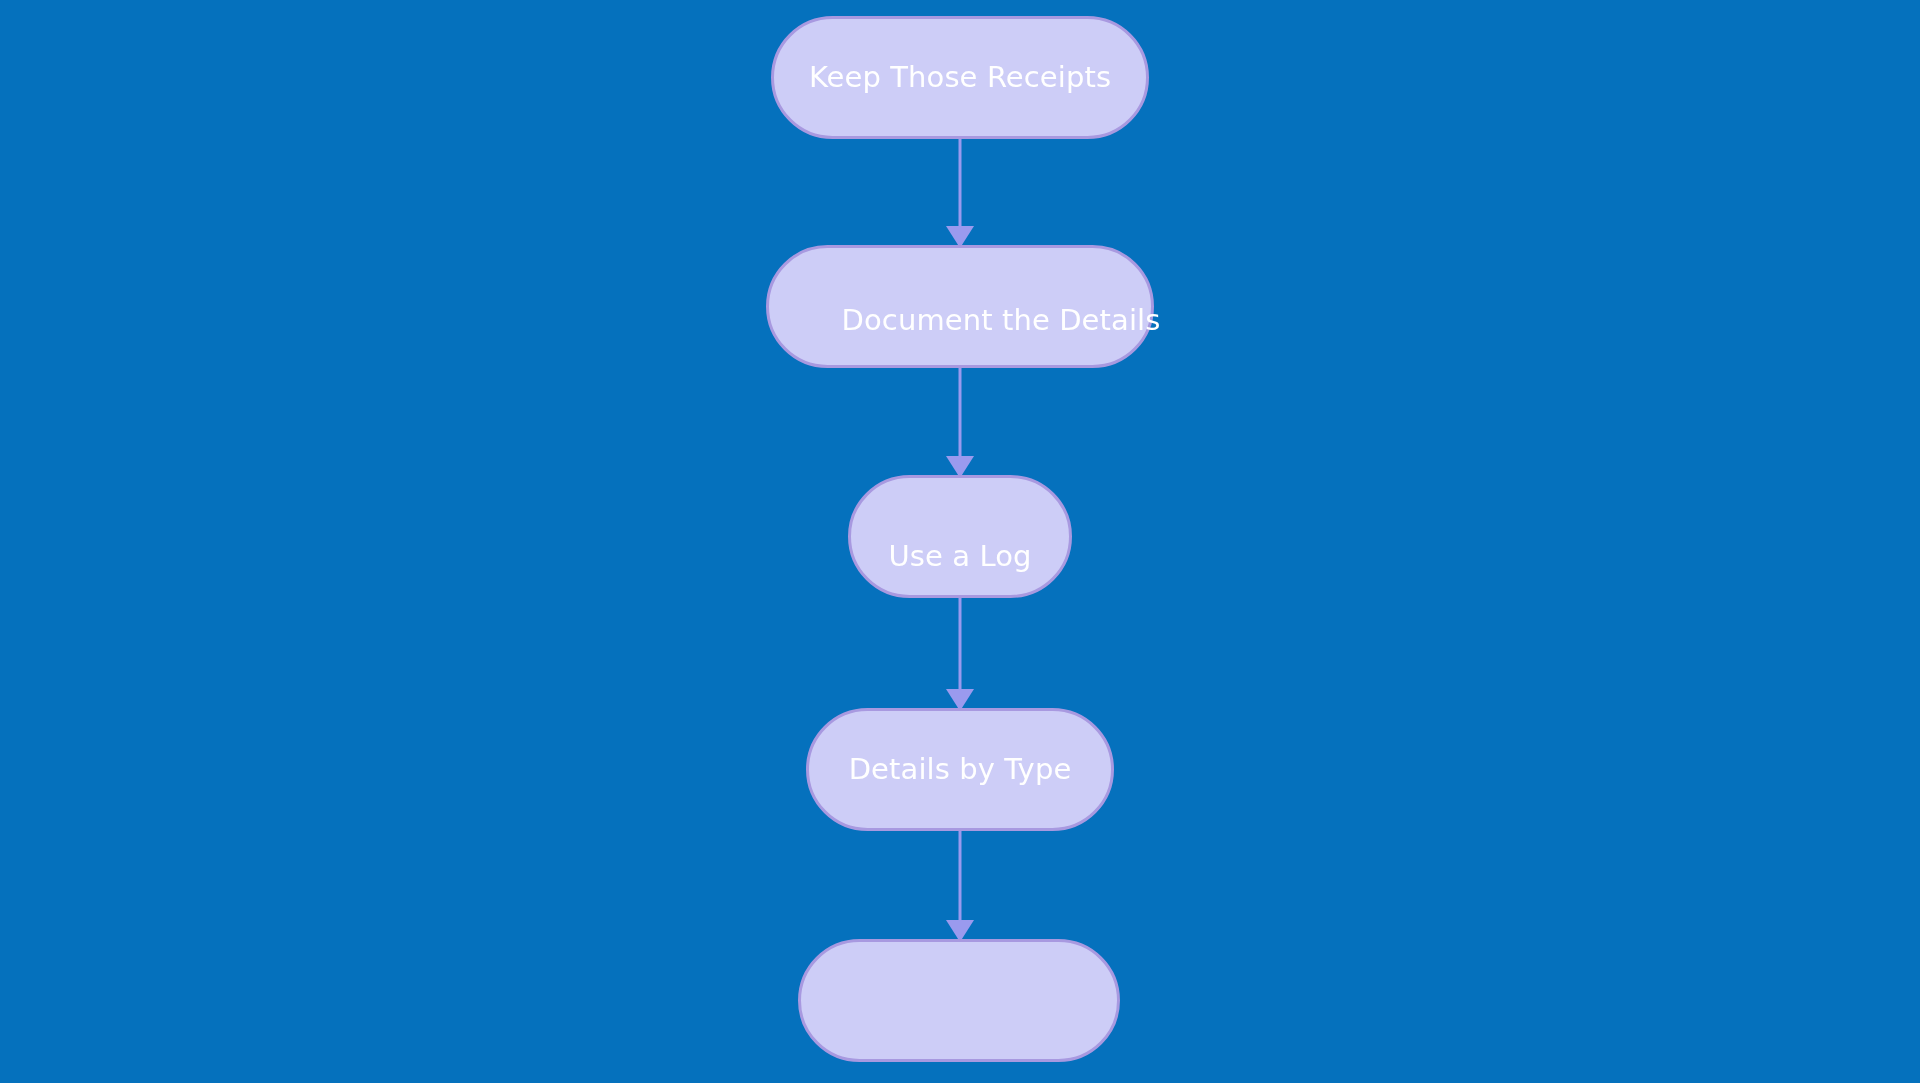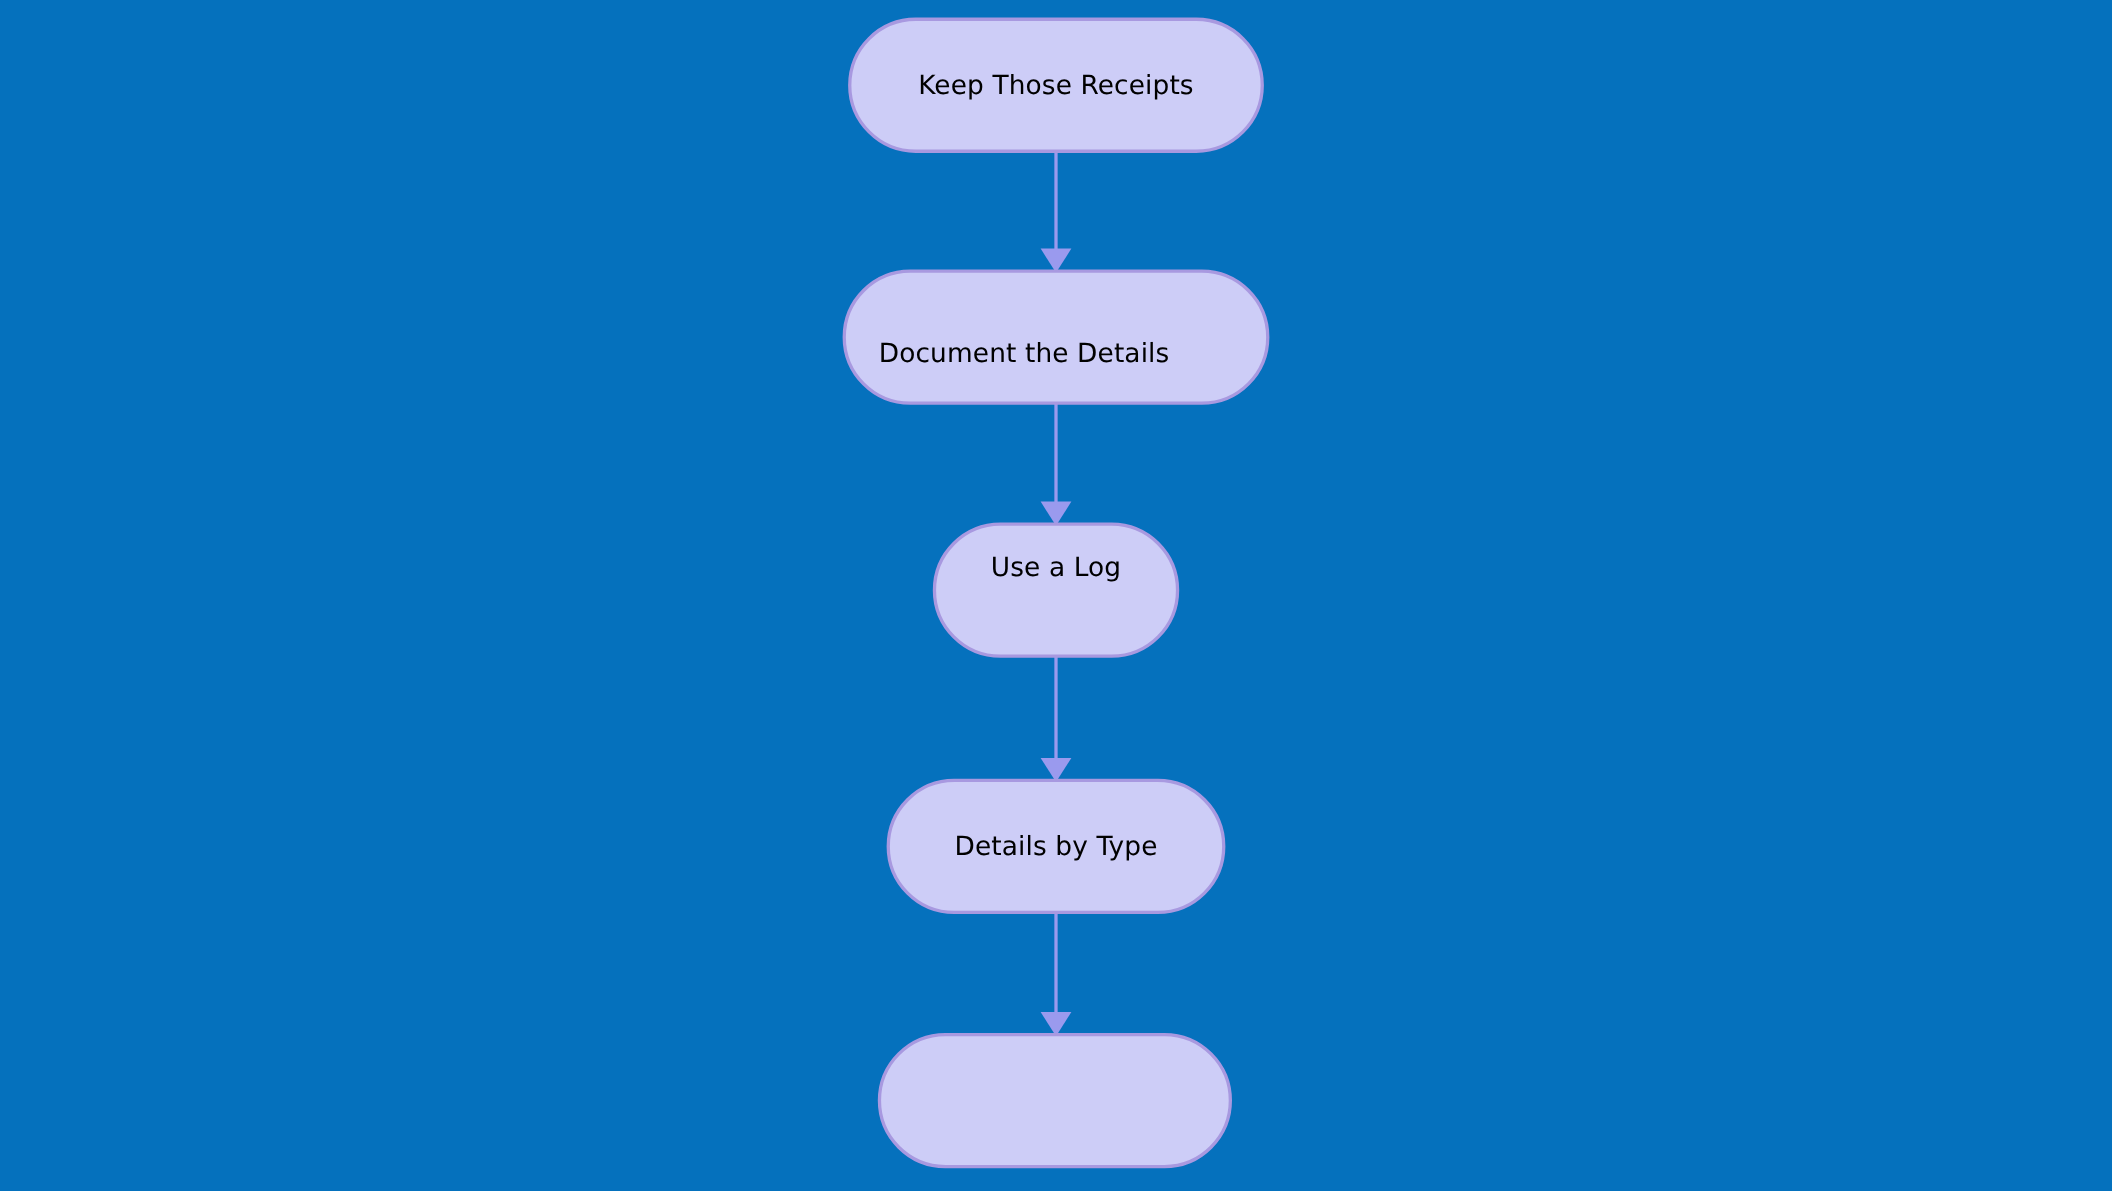--- a/index.html
+++ b/index.html
@@ -31,25 +31,25 @@
   }
 
   
   .node-label {
     position: absolute;
     display: flex;
     align-items: center;
     justify-content: center;
     text-align: center;
     font-family: "DejaVu Sans", "Liberation Sans", sans-serif;
-    font-size: 24px;
+    font-size: 29px;
     font-weight: 400;
     letter-spacing: 0.1px;
     line-height: 1.1;
-    color: #000000;
+    color: #ffffff;
     white-space: nowrap;
     pointer-events: none;
   }
 </style>
 </head>
 <body>
 
 <div id="flowchart-canvas">
 
   <svg id="flow-svg" viewBox="0 0 1920 1083" xmlns="http://www.w3.org/2000/svg">
@@ -88,20 +88,20 @@
 
       <rect x="807.5" y="709.5" width="305" height="120" rx="60" ry="60" fill="#cdcdf7" stroke="#a899e0" stroke-width="3"></rect>
 
       <rect x="799.5" y="940.5" width="319" height="120" rx="60" ry="60" fill="#cdcdf7" stroke="#a899e0" stroke-width="3"></rect>
 
     </g>
   </svg>
 
   <div class="node-label" style="left:772px; top:17px; width:376px; height:121px;">Keep Those Receipts</div>
 
-  <div class="node-label" style="left:738px; top:246px; width:386px; height:150px;">Document the Details</div>
+  <div class="node-label" style="left:808px; top:246px; width:386px; height:150px;">Document the Details</div>
 
-  <div class="node-label" style="left:849px; top:456px; width:222px; height:121px;">Use a Log</div>
+  <div class="node-label" style="left:849px; top:496px; width:222px; height:121px;">Use a Log</div>
 
   <div class="node-label" style="left:807px; top:709px; width:306px; height:121px;">Details by Type</div>
 
 
 </div>
 
 </body></html>

